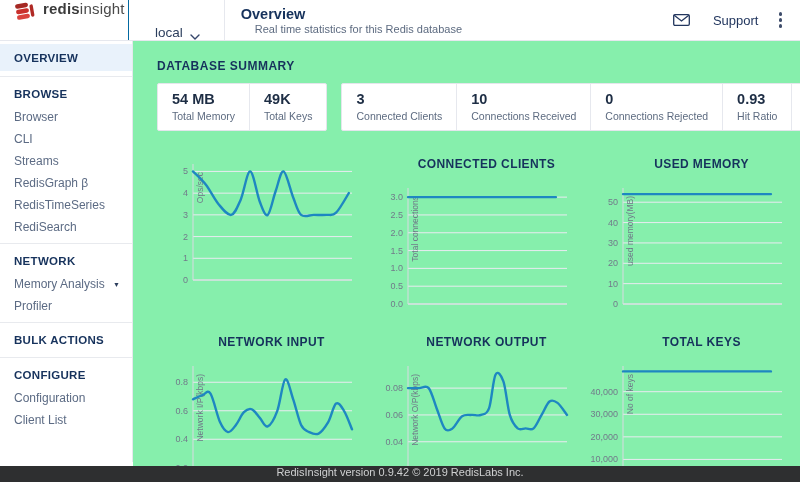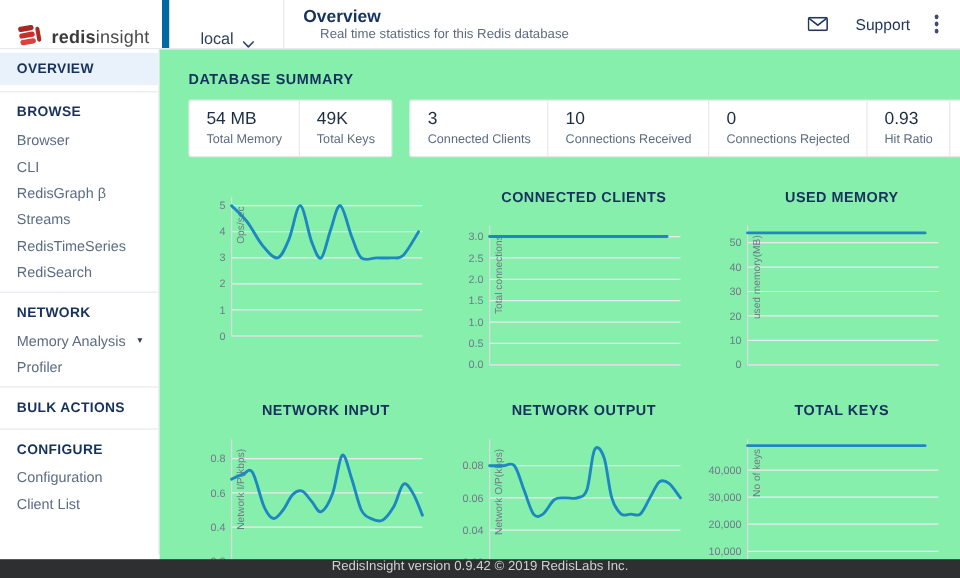--- a/index.html
+++ b/index.html
@@ -3,22 +3,22 @@
 <meta charset="utf-8">
 <style>
   * { box-sizing: border-box; margin: 0; padding: 0; }
   html,body { background:#fff; }
   body { font-family: "Liberation Sans", sans-serif; }
   .app { position:relative; width:800px; height:482px; overflow:hidden; background:#fff; }
 
   
   .header { position:absolute; top:0; left:0; right:0; height:41px; background:#fff;
             border-bottom:1px solid #e6e8ee; display:flex; align-items:center; z-index:5; }
-  .brand { width:141px; display:flex; align-items:flex-end; padding-left:14px; height:100%;
-           border-right:6px solid #0369a1; }
+  .brand { width:129px; display:flex; align-items:flex-start; padding-left:14px; height:100%;
+           border-right:1px solid #0369a1; }
   .brand-text { font-size:15px; margin-left:7px; color:#4a4a4a; letter-spacing:.2px; }
   .brand-text b { color:#3b3b3b; font-weight:700; }
   .db-selector { display:flex; align-items:flex-end; gap:7px; padding:0 24px 0 26px; height:100%;
                  cursor:pointer; color:#2c3e5d; font-size:13.5px; border-right:1px solid #e6e8ee; }
   .title-block { padding-left:16px; display:flex; flex-direction:column; justify-content:center; }
   .page-title { font-size:14.5px; font-weight:700; color:#16325c; }
   .page-subtitle { font-size:11px; color:#5d6b80; margin-top:1px;padding-left:14px; }
   .header-right { margin-left:auto; display:flex; align-items:center; gap:14px; padding-right:12px; }
   .support { display:flex; align-items:center; gap:23px; color:#22365e; font-size:13px; cursor:pointer; }
   .kebab { display:flex; flex-direction:column; gap:2.5px; padding:4px 6px; cursor:pointer; }
@@ -35,21 +35,21 @@
   .dd-arrow { font-size:7px; color:#2c3e5d; }
 
   
   .main { position:absolute; top:41px; left:133px; right:0; bottom:0; background:#86efac;
           padding:16px 12px 0 24px; overflow:hidden; }
   .summary-title { font-size:12px; font-weight:700; color:#16325c; letter-spacing:.5px; margin:2px 0 10px 0; }
   .summary-row { display:flex; gap:14px; }
   .summary-card { display:flex; background:#fff; border:1px solid #e4e6ec; border-radius:2px; }
   .stat { padding:7px 14px 8px 14px; }
   .stat + .stat { border-left:1px solid #e6e8ee; }
-  .stat-value { font-size:14.5px; font-weight:400; color:#1d2d44; }
+  .stat-value { font-size:14.5px; font-weight:700; color:#1d2d44; }
   .stat-label { font-size:10.5px; color:#5d6b80; margin-top:3px; white-space:nowrap; }
 
   .charts-grid { margin-top:26px; display:grid; grid-template-columns:repeat(3, 201px); column-gap:14px; row-gap:24px; }
   .chart-panel { display:flex; flex-direction:column; }
   .chart-title { font-size:12px; font-weight:700; color:#16325c; letter-spacing:.4px;
                  text-align:center; padding-left:28px; margin-bottom:10px; }
   .chart-svg { display:block; }
 
   
   .footer { position:absolute; left:0; right:0; bottom:0; height:16px; background:#2e2f30;
@@ -106,24 +106,24 @@
       <div class="side-item h">
         <span>BROWSE</span>
       </div>
       <div class="side-item">
         <span>Browser</span>
       </div>
       <div class="side-item">
         <span>CLI</span>
       </div>
       <div class="side-item">
+        <span>Streams</span>
+      </div>
+      <div class="side-item">
         <span>RedisGraph  β</span>
-      </div>
-      <div class="side-item">
-        <span>Streams</span>
       </div>
       <div class="side-item">
         <span>RedisTimeSeries</span>
       </div>
       <div class="side-item">
         <span>RediSearch</span>
       </div>
       <div class="side-divider"></div>
       <div class="side-item h">
         <span>NETWORK</span>

